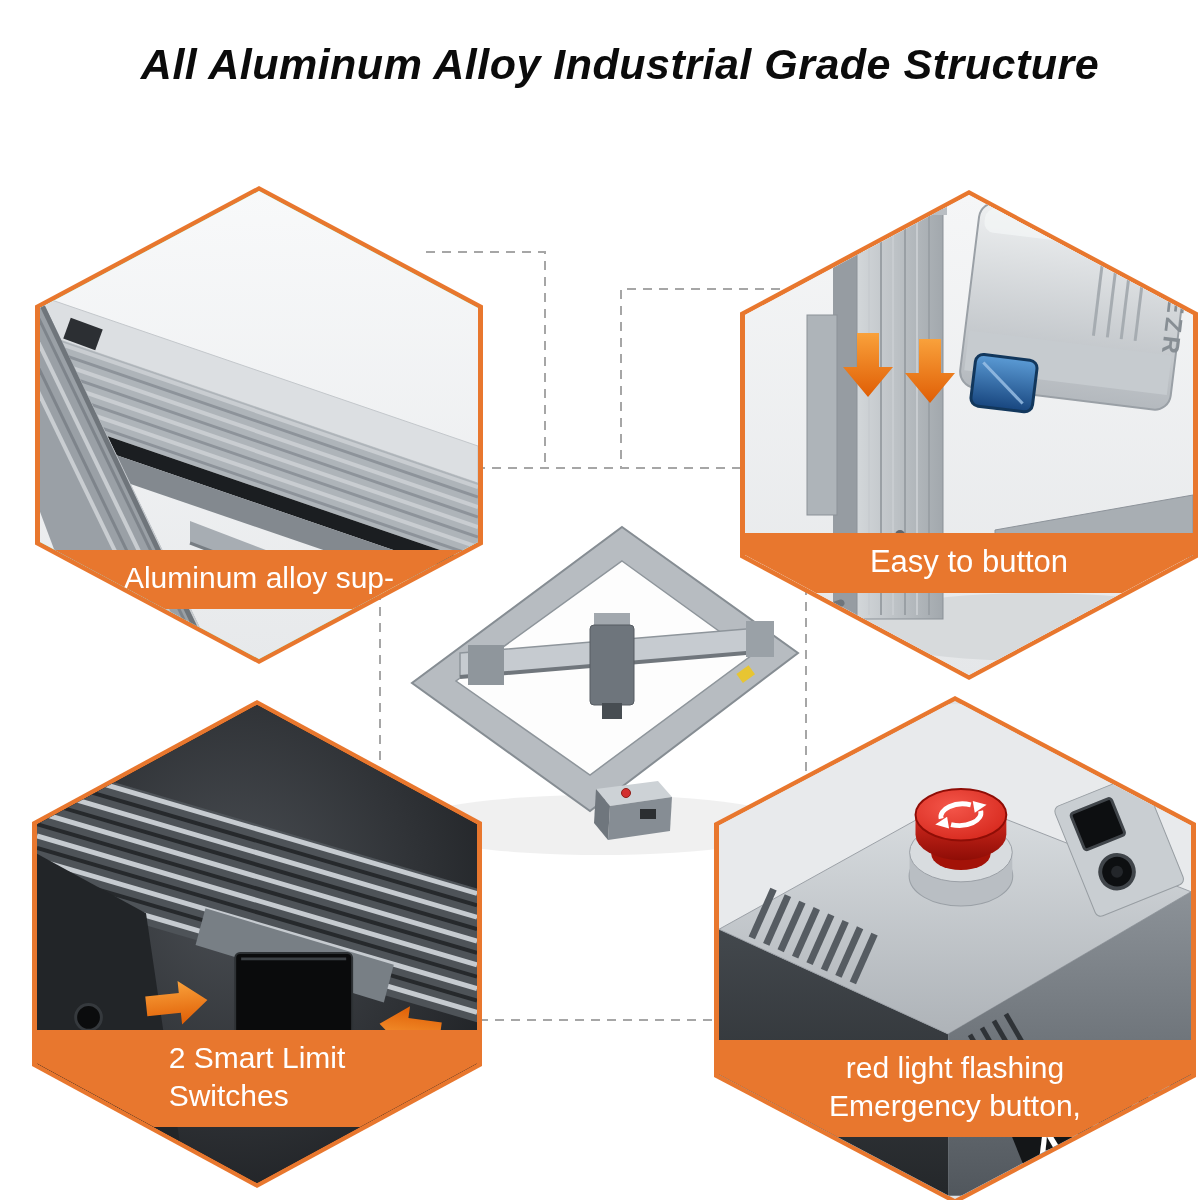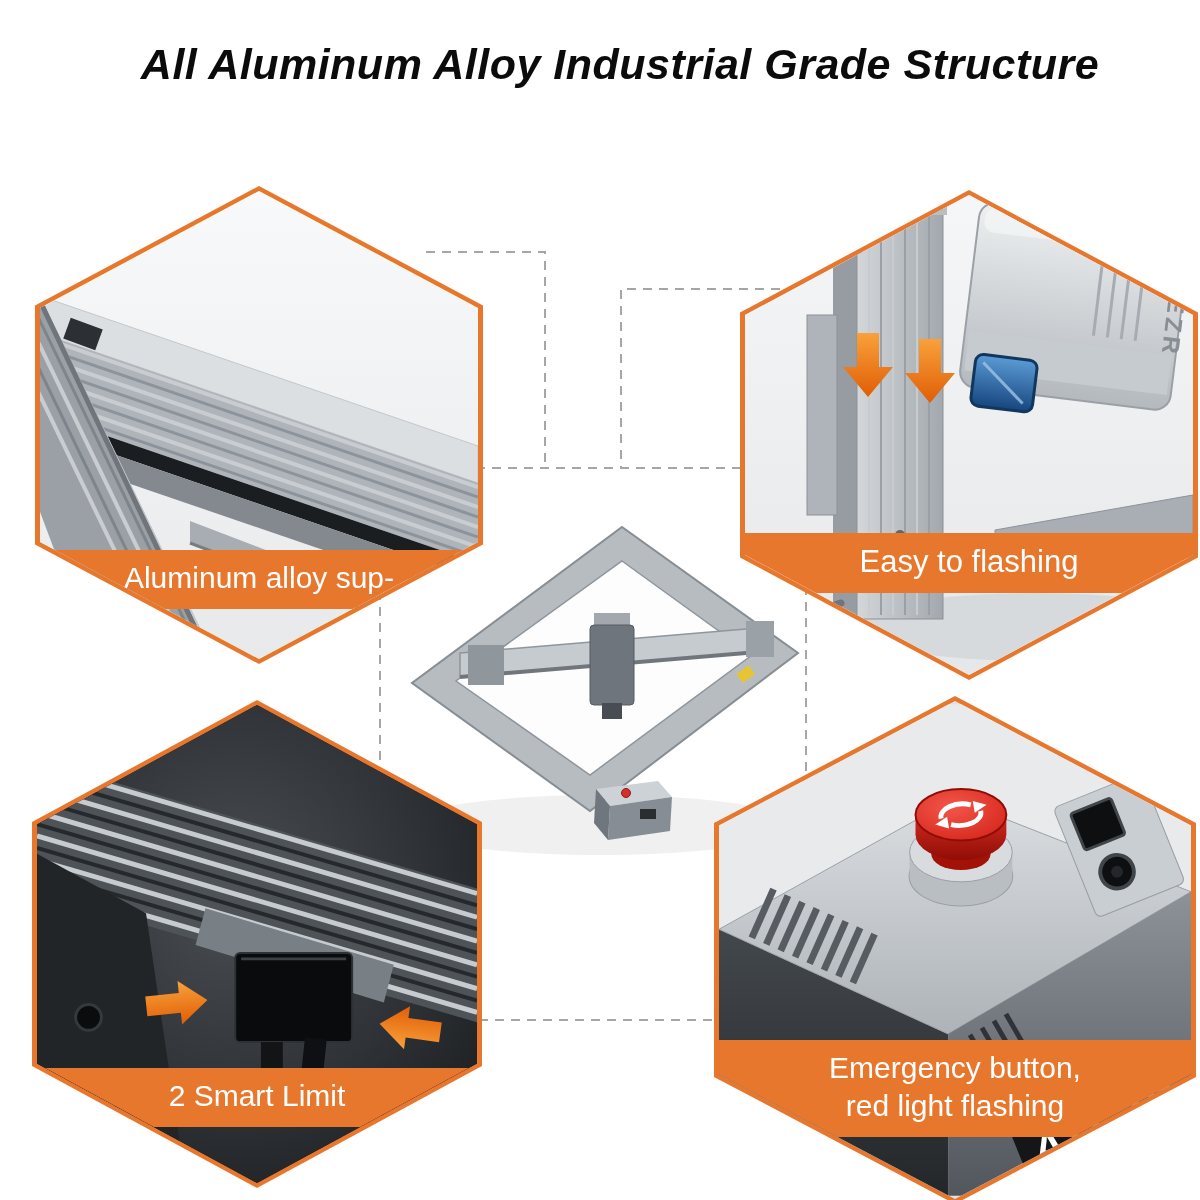--- a/index.html
+++ b/index.html
@@ -63,21 +63,21 @@
     <g>
       <polygon points="206,314 268,306 282,322 220,331" fill="#cdd2d6"></polygon>
       <polygon points="220,331 282,322 280,356 218,365" fill="#868d94"></polygon>
       <polygon points="206,314 220,331 218,365 204,348" fill="#6f767d"></polygon>
       <circle cx="236" cy="318" r="4.5" fill="#d32f2f" stroke="#8e1c16"></circle>
       <rect x="250" y="334" width="16" height="10" fill="#2b2e31"></rect>
     </g>
   </svg>
 
   <div class="hex" style="left:35px;top:186px;width:448px;height:478px;">
-    <div class="hex-inner" style="background:#fde047;">
+    <div class="hex-inner" style="background:#86efac;">
       <svg width="438" height="468" viewBox="0 0 438 468">
         <defs>
           <linearGradient id="tlBg" x1="0" y1="0" x2="0" y2="1">
             <stop offset="0" stop-color="#f8f9fa"></stop>
               <stop offset="1" stop-color="#e7e9eb"></stop>
           </linearGradient>
           <clipPath id="tlClip1">
               <polygon points="0,142 438,292 438,372 0,222"></polygon>
             </clipPath>
           <clipPath id="tlClip2">
@@ -187,21 +187,21 @@
           <rect x="14" y="152" width="62" height="52" rx="8" fill="url(#trLens)" stroke="#12375c" stroke-width="3"></rect>
           <line x1="22" y1="160" x2="66" y2="196" stroke="#9ec3e8" stroke-width="3" opacity="0.8"></line>
         </g>
 
         <g>
           <polygon points="250,335 448,300 448,342 250,377" fill="#a8aeb3" stroke="#8d939a"></polygon>
           <polygon points="262,372 448,340 448,362 262,394" fill="#6e747a"></polygon>
         </g>
       </svg>
       <div class="band band-tr">
-        <div>Easy to flashing</div>
+        <div>Easy to button</div>
       </div>
     </div>
   </div>
 
   <div class="hex" style="left:32px;top:700px;width:450px;height:488px;">
     <div class="hex-inner" style="background:#151719;">
       <svg width="440" height="478" viewBox="0 0 444 482">
         <defs>
           <radialGradient id="blRad" cx="0.45" cy="0.4" r="0.85">
             <stop offset="0" stop-color="#4a4e53"></stop>
@@ -250,20 +250,21 @@
         <g transform="translate(108,282) rotate(-6)">
           <polygon points="0,12 34,12 34,0 62,22 34,44 34,32 0,32" fill="url(#blOrange)"></polygon>
         </g>
         <g transform="translate(404,352) rotate(188)">
           <polygon points="0,12 34,12 34,0 62,22 34,44 34,32 0,32" fill="url(#blOrange)"></polygon>
         </g>
       </svg>
       <div class="band band-bl">
         <div class="inner-left">
           <div>2 Smart Limit</div>
+          <div>Switches</div>
         </div>
       </div>
     </div>
   </div>
 
   <div class="hex" style="left:714px;top:696px;width:482px;height:508px;">
     <div class="hex-inner" style="background:#dfe2e4;">
       <svg width="472" height="498" viewBox="0 0 478 498">
         <defs>
           <linearGradient id="brTop" x1="0" y1="0" x2="0" y2="1">
@@ -332,19 +333,19 @@
           <polygon points="12,-32 26,-28 14,-20" fill="#ffffff"></polygon>
           <polygon points="-12,-4 -26,-8 -14,-16" fill="#ffffff"></polygon>
         </g>
 
         <g transform="rotate(-22 380 420)">
           <rect x="296" y="388" width="196" height="76" fill="#141618"></rect>
           <text x="310" y="444" font-family="Liberation Sans, sans-serif" font-size="44" font-weight="bold" font-style="italic" letter-spacing="3" fill="#ffffff">ATEZR</text>
         </g>
       </svg>
       <div class="band band-br">
+        <div>red light flashing</div>
         <div>Emergency button,</div>
-        <div>red light flashing</div>
       </div>
     </div>
   </div>
 
 </div>
 
 </body></html>

